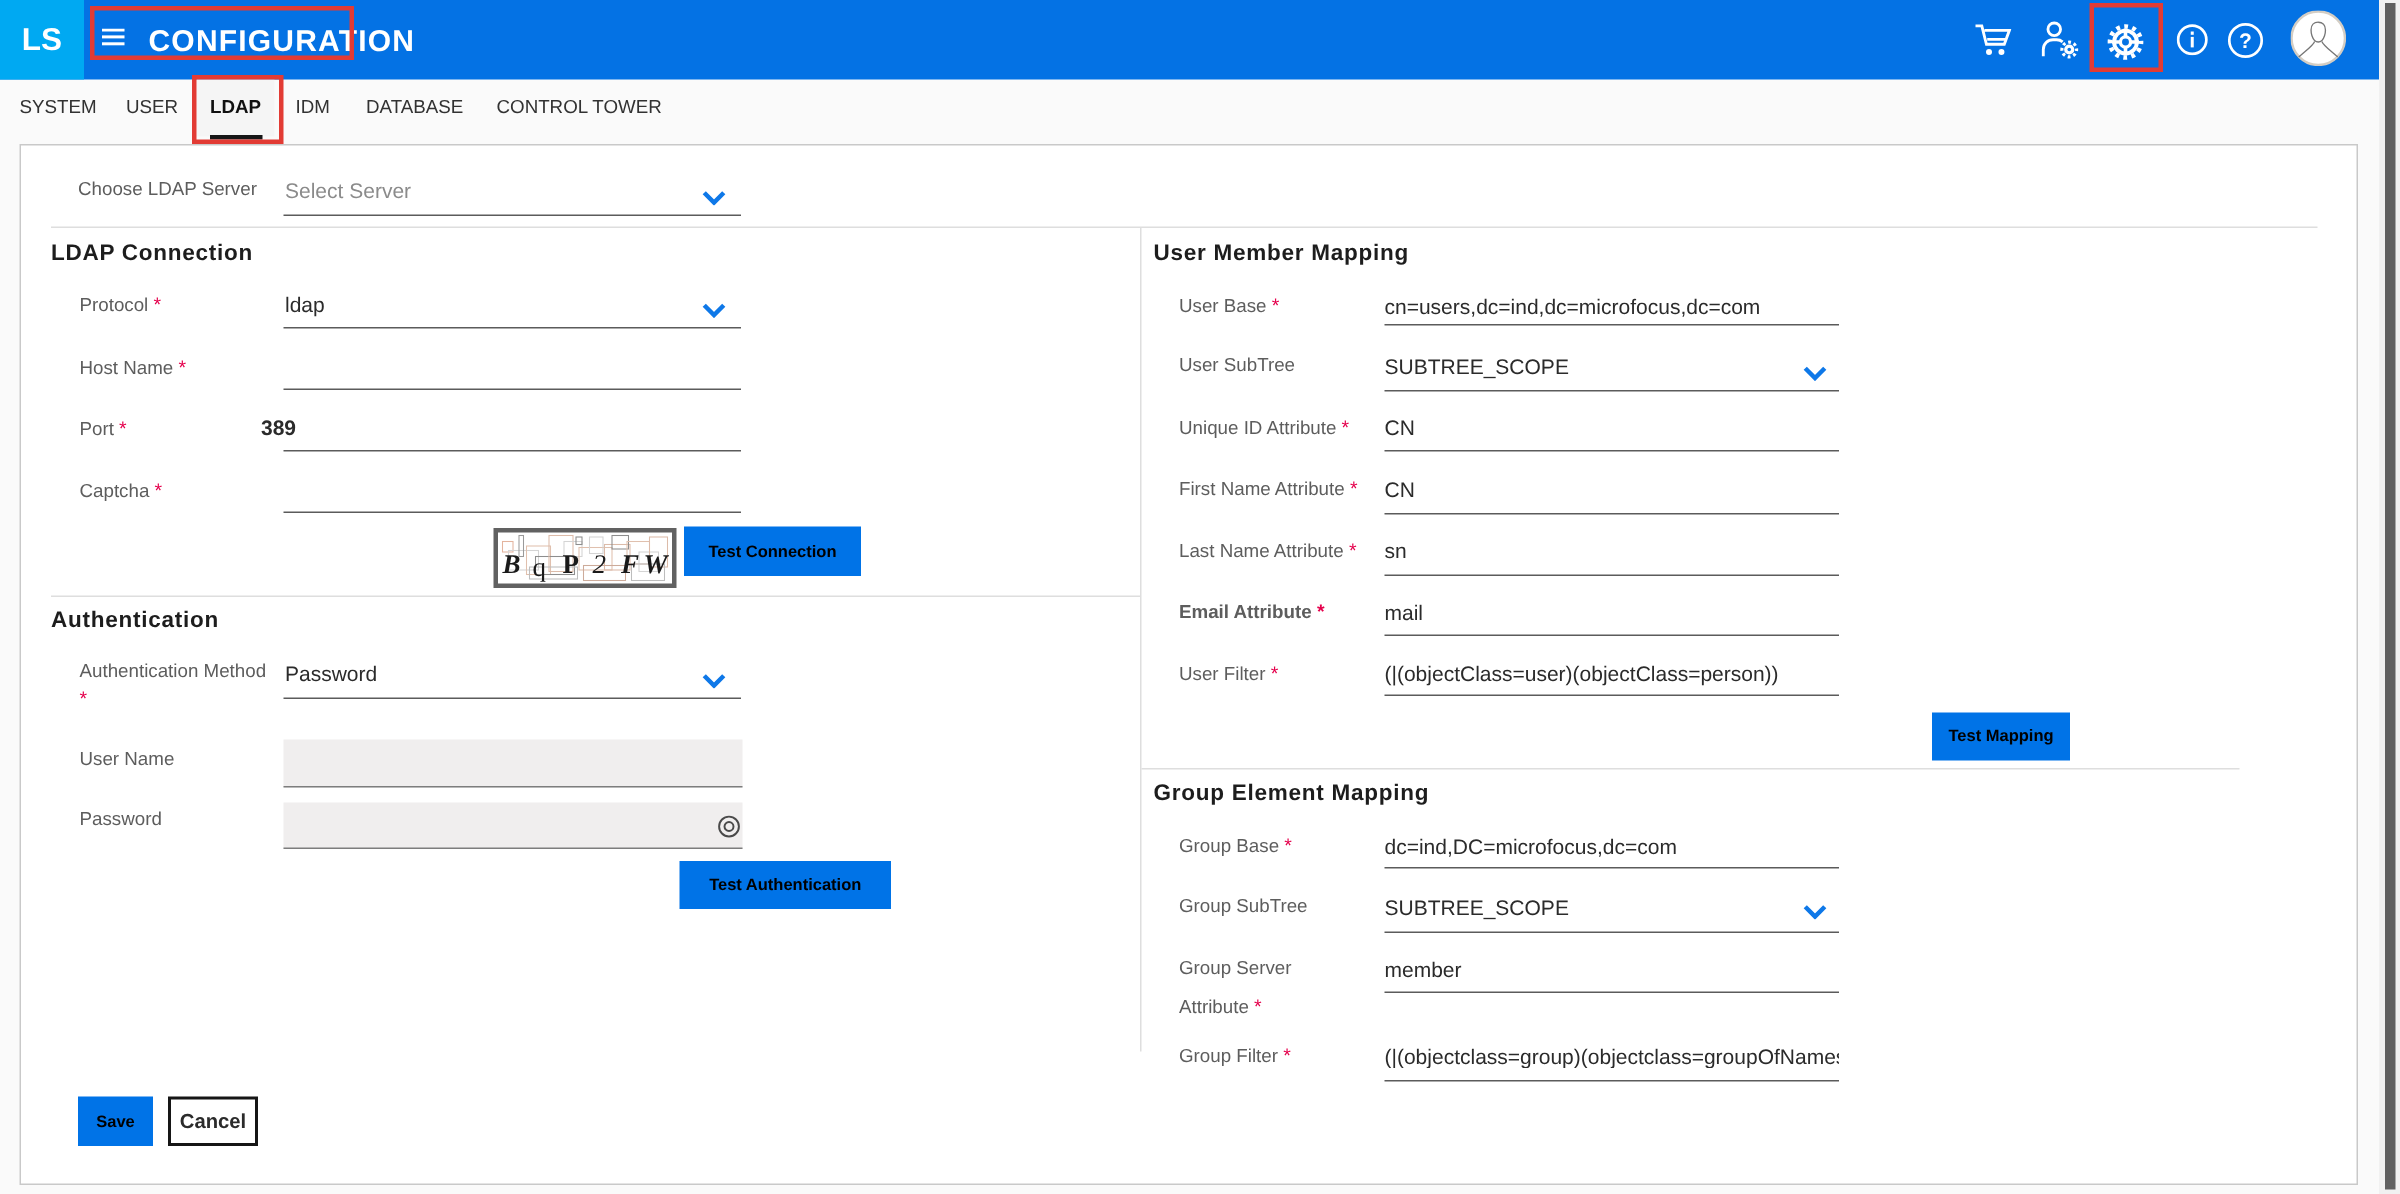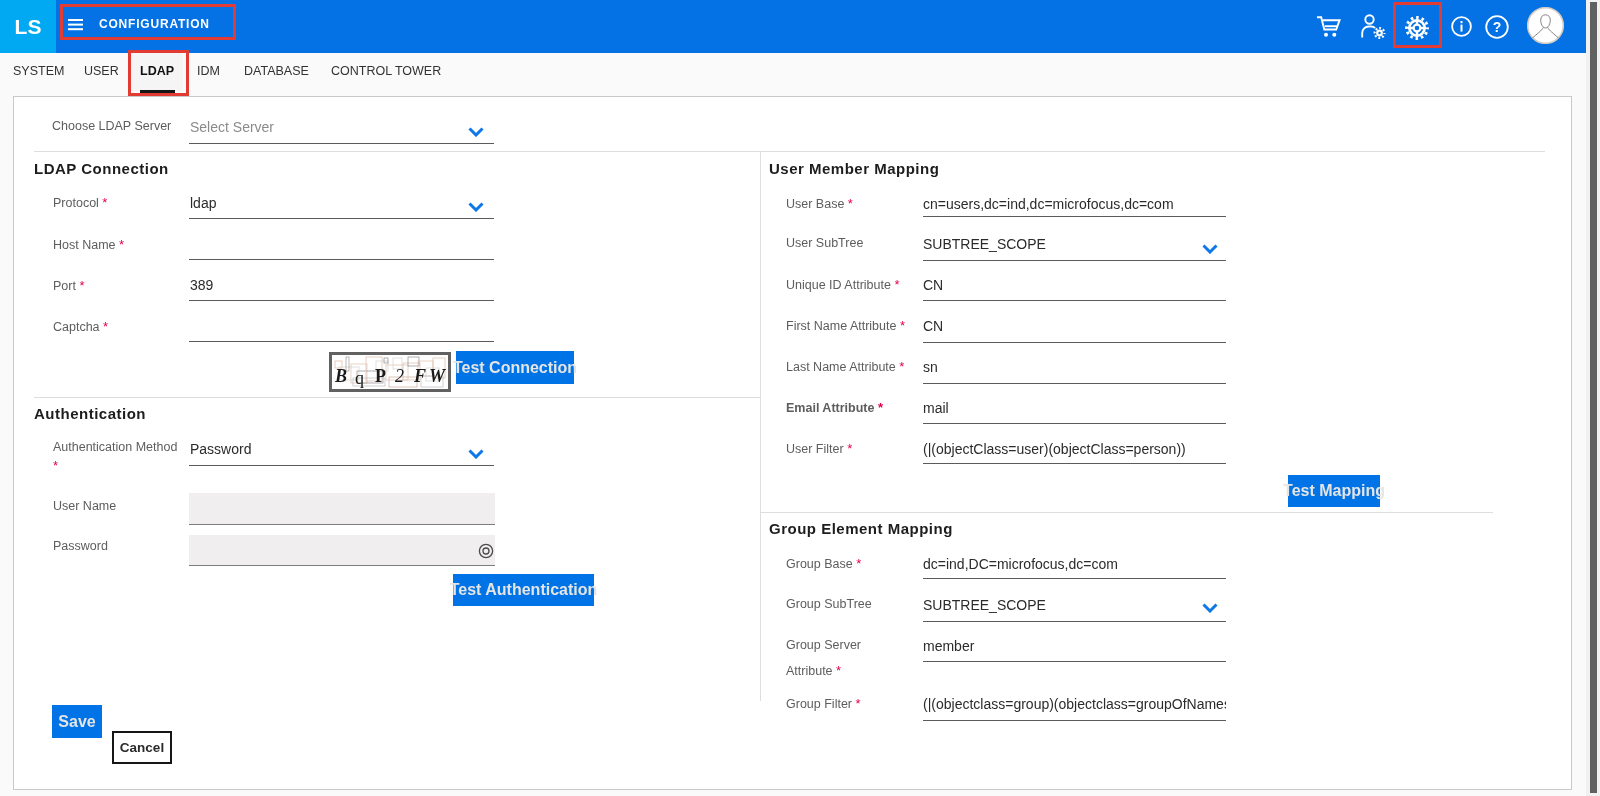--- a/index.html
+++ b/index.html
@@ -5,37 +5,37 @@
   * { margin:0; padding:0; box-sizing:border-box; }
   html,body { width:1600px; height:796px; overflow:hidden; }
   body { position:relative; font-family:"Liberation Sans",sans-serif; background:#fafafa; }
   .abs { position:absolute; }
   .lbl { position:absolute; font-size:12.5px; color:#5d5d5d; white-space:nowrap; }
   .val { position:absolute; font-size:14px; color:#2b2b2b; white-space:nowrap; }
   .ul  { position:absolute; height:1px; background:#5b5b5b; }
   .sep { position:absolute; height:1px; background:#dedede; }
   .req { color:#e5004c; font-size:13px; }
   .sect { position:absolute; font-size:15px; font-weight:bold; letter-spacing:0.5px; color:#1d1d1d; white-space:nowrap; }
-  .btn { position:absolute; background:#0073e7; color:#e5e5e5; font-weight:bold; font-size:16px; display:flex; align-items:center; justify-content:center; white-space:nowrap; }
+  .btn { position:absolute; background:#0073e7; color:#000000; font-weight:bold; font-size:11px; display:flex; align-items:center; justify-content:center; white-space:nowrap; }
   .tab { position:absolute; top:64px; font-size:12.5px; letter-spacing:0px; color:#323232; white-space:nowrap; }
   .dis { position:absolute; background:#f0eeee; border-bottom:1px solid #7d7d7d; }
   .redbox { position:absolute; border:3px solid #e23b34; }
 </style>
 </head>
 <body>
 
 <div class="abs" style="left:0;top:0;width:1586px;height:53px;background:#0472e4;"></div>
 <div class="abs" style="left:0;top:0;width:56px;height:53px;background:#00a9f2;color:#fff;font-weight:bold;font-size:21px;display:flex;align-items:center;justify-content:center;">LS</div>
 
 <svg class="abs" style="left:68px;top:19px;" width="16" height="13" viewBox="0 0 16 13">
   <rect x="0" y="0" width="15" height="2" fill="#fff"></rect>
   <rect x="0" y="4.6" width="15" height="2" fill="#fff"></rect>
   <rect x="0" y="9.2" width="15" height="2" fill="#fff"></rect>
 </svg>
-<div class="abs" style="left:99px;top:17px;color:#fff;font-weight:bold;font-size:12px;letter-spacing:0.8px;">CONFIGURATION</div>
+<div class="abs" style="left:99px;top:17px;color:#fff;font-weight:bold;font-size:20px;letter-spacing:0.8px;">CONFIGURATION</div>
 <div class="redbox" style="left:60px;top:4px;width:176px;height:36px;"></div>
 
 <svg class="abs" style="left:1316px;top:14px;" width="25" height="25" viewBox="0 0 25 25">
   <g stroke="#fff" stroke-width="1.9" fill="none">
     <path d="M1 3.2 h4.2 l3.1 12.3 h11.9 l3.4 -9.3 H7"></path>
     <path d="M8.8 12.2 h12.6"></path>
   </g>
   <circle cx="10" cy="20.7" r="2" fill="#fff"></circle>
   <circle cx="18.3" cy="20.7" r="2" fill="#fff"></circle>
 </svg>
@@ -106,21 +106,21 @@
 <div class="val" style="left:190px;top:195px;">ldap</div>
 <div class="ul" style="left:189px;top:218px;width:305px;"></div>
 <svg class="abs" style="left:468px;top:202px;" width="16" height="10" viewBox="0 0 16 10">
     <path d="M1.5 1.5 L8 8 L14.5 1.5" fill="none" stroke="#0e78e8" stroke-width="3"></path>
   </svg>
 
 <div class="lbl" style="left:53px;top:237px;">Host Name <span class="req">*</span></div>
 <div class="ul" style="left:189px;top:259px;width:305px;"></div>
 
 <div class="lbl" style="left:53px;top:278px;">Port <span class="req">*</span></div>
-<div class="val" style="left:190px;top:277px;">389</div>
+<div class="val" style="left:174px;top:277px;font-weight:bold;">389</div>
 <div class="ul" style="left:189px;top:300px;width:305px;"></div>
 
 <div class="lbl" style="left:53px;top:319px;">Captcha <span class="req">*</span></div>
 <div class="ul" style="left:189px;top:341px;width:305px;"></div>
 
 <svg class="abs" style="left:329px;top:352px;" width="122" height="40" viewBox="0 0 122 40">
   <rect x="0" y="0" width="122" height="40" fill="#fff" stroke="#616161" stroke-width="6"></rect>
   <rect x="4" y="4" width="114" height="32" fill="#fff"></rect>
   <g fill="none" stroke-width="0.7">
     <rect x="6" y="9" width="7" height="7" stroke="#e3b49e"></rect>
@@ -169,21 +169,21 @@
 
 <div class="lbl" style="left:53px;top:539px;">Password</div>
 <div class="dis" style="left:189px;top:535px;width:306px;height:31px;"></div>
 <svg class="abs" style="left:478px;top:543px;" width="16" height="16" viewBox="0 0 16 16">
   <circle cx="8" cy="8" r="6.6" stroke="#4a4a4a" stroke-width="1.3" fill="none"></circle>
   <circle cx="8" cy="8" r="3" stroke="#4a4a4a" stroke-width="1.3" fill="none"></circle>
 </svg>
 
 <div class="btn" style="left:453px;top:574px;width:141px;height:32px;">Test Authentication</div>
 
-<div class="btn" style="left:52px;top:705px;width:50px;height:33px;">Save</div>
+<div class="btn" style="left:52px;top:731px;width:50px;height:33px;">Save</div>
 <div class="abs" style="left:112px;top:731px;width:60px;height:33px;background:#fff;border:2px solid #161616;color:#2b2b2b;font-weight:bold;font-size:13.5px;display:flex;align-items:center;justify-content:center;">Cancel</div>
 
 <div class="sect" style="left:769px;top:160px;">User Member Mapping</div>
 
 <div class="lbl" style="left:786px;top:196px;">User Base <span class="req">*</span></div>
 <div class="val" style="left:923px;top:196px;">cn=users,dc=ind,dc=microfocus,dc=com</div>
 <div class="ul" style="left:923px;top:216px;width:303px;"></div>
 
 <div class="lbl" style="left:786px;top:236px;">User SubTree</div>
 <div class="val" style="left:923px;top:236px;">SUBTREE_SCOPE</div>

